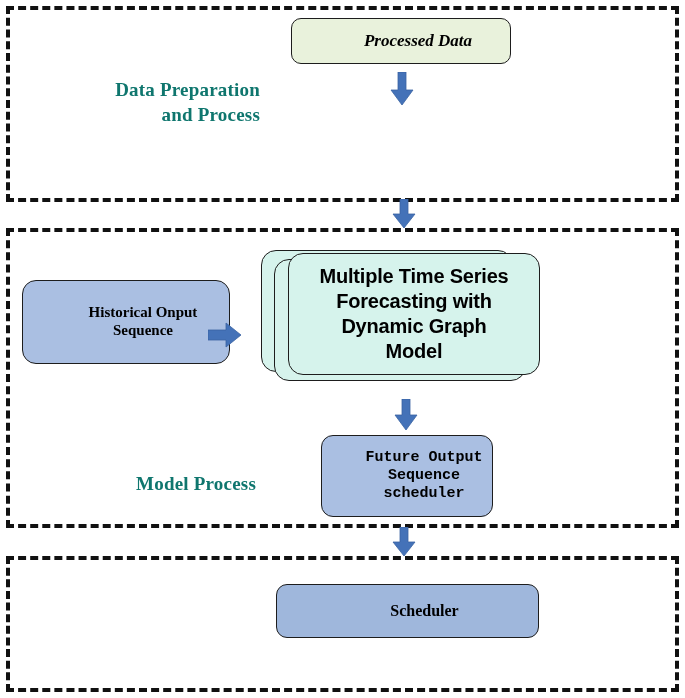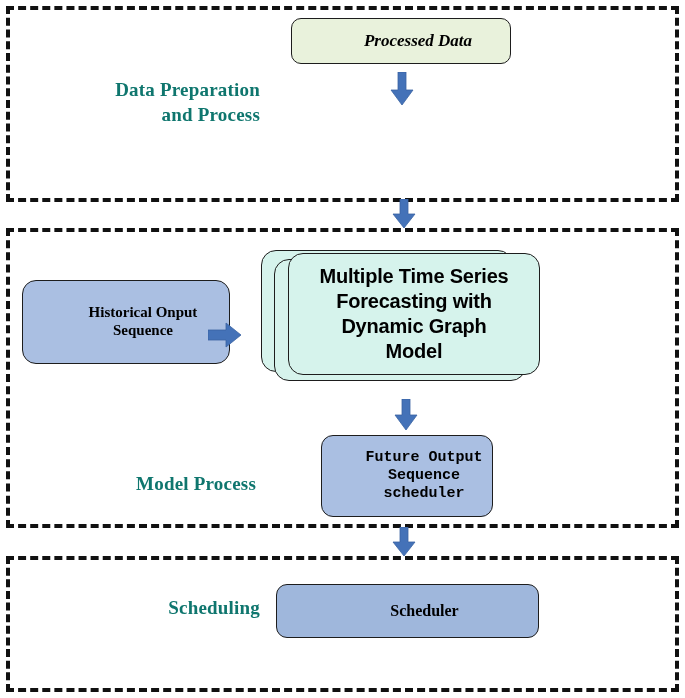--- a/index.html
+++ b/index.html
@@ -223,17 +223,16 @@
 scheduler</div>
 
   <div class="arrow" id="arrow-model-to-sched">
     <svg width="24" height="30" viewBox="0 0 24 30" aria-hidden="true">
       <polygon points="8,0 16,0 16,15 23,15 12,29 1,15 8,15" fill="#4472b8" stroke="#3a63a2" stroke-width="0.8"></polygon>
     </svg>
   </div>
 
   <div class="section" id="section-sched"></div>
 
-  <div class="stage-label" id="label-sched">Scheduling</div>
 
   <div class="node" id="node-scheduler">Scheduler</div>
 
 </div>
 
 </body></html>

